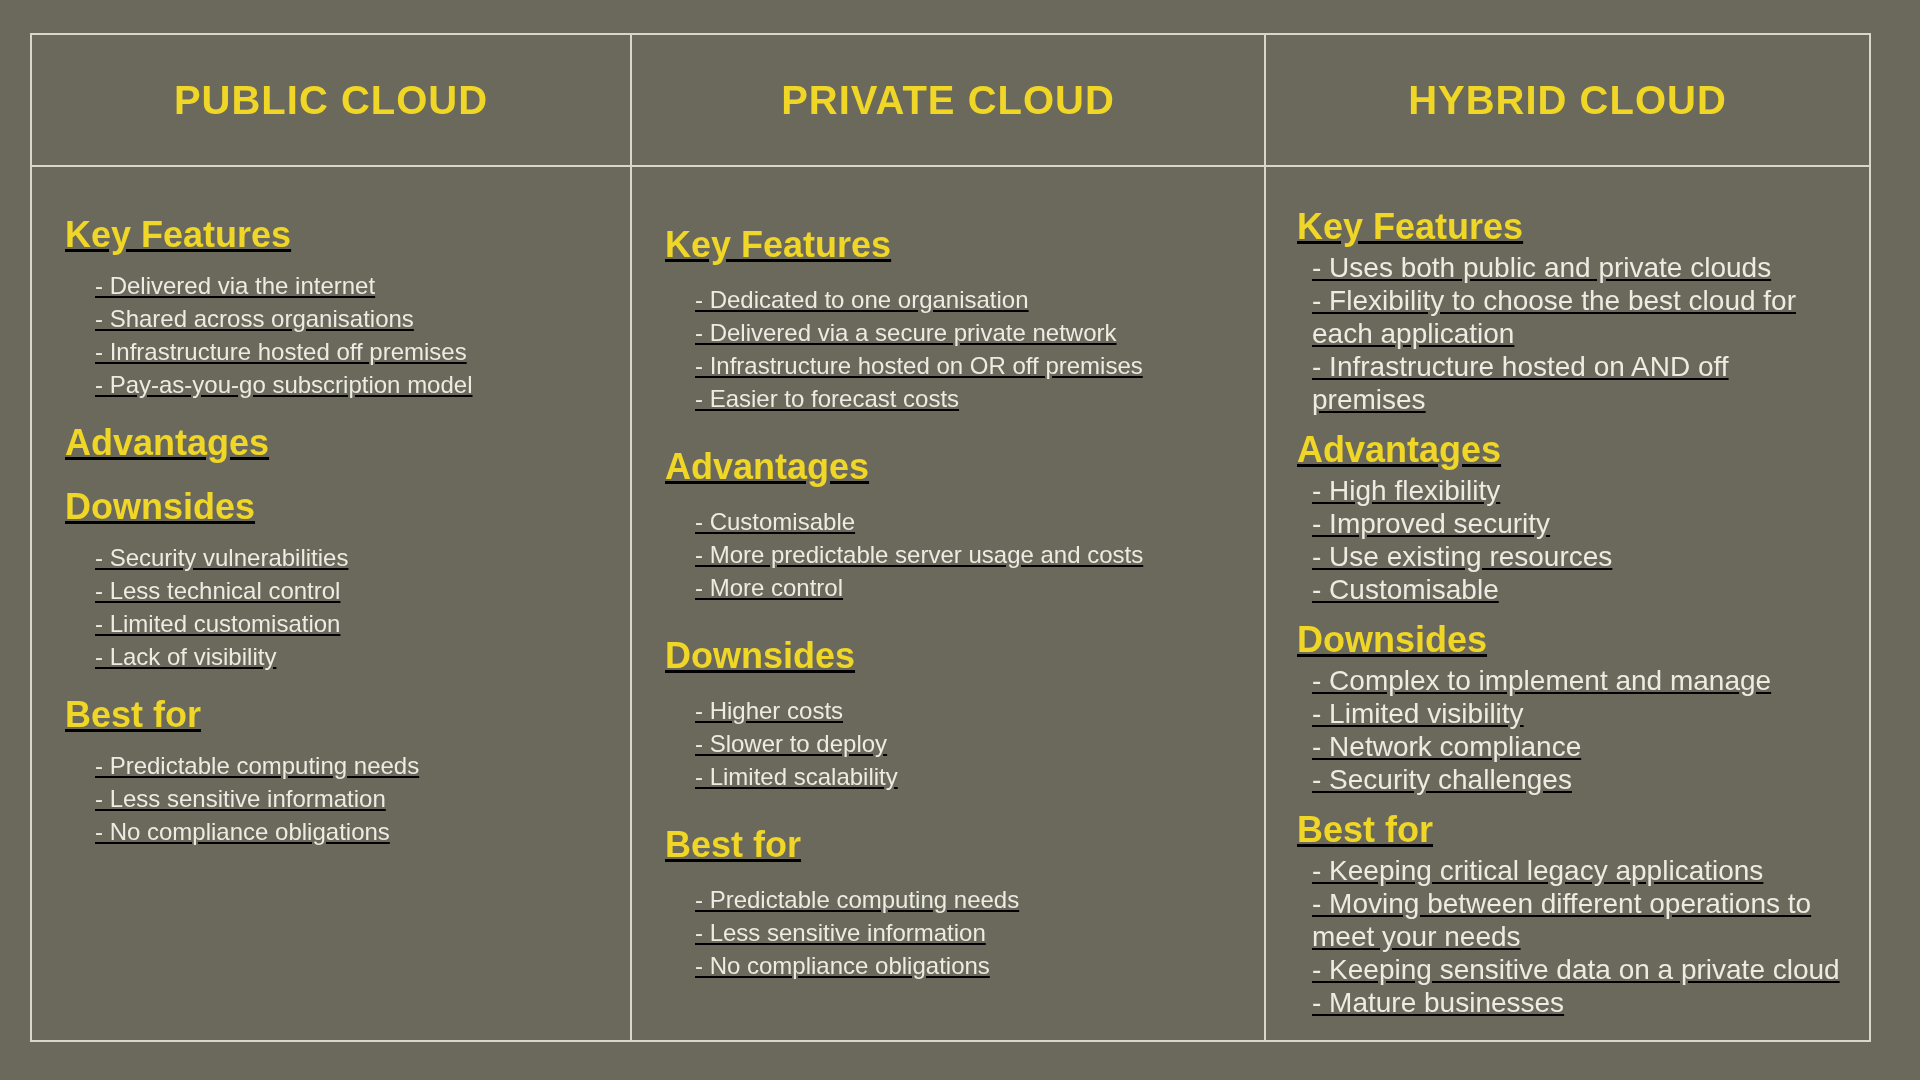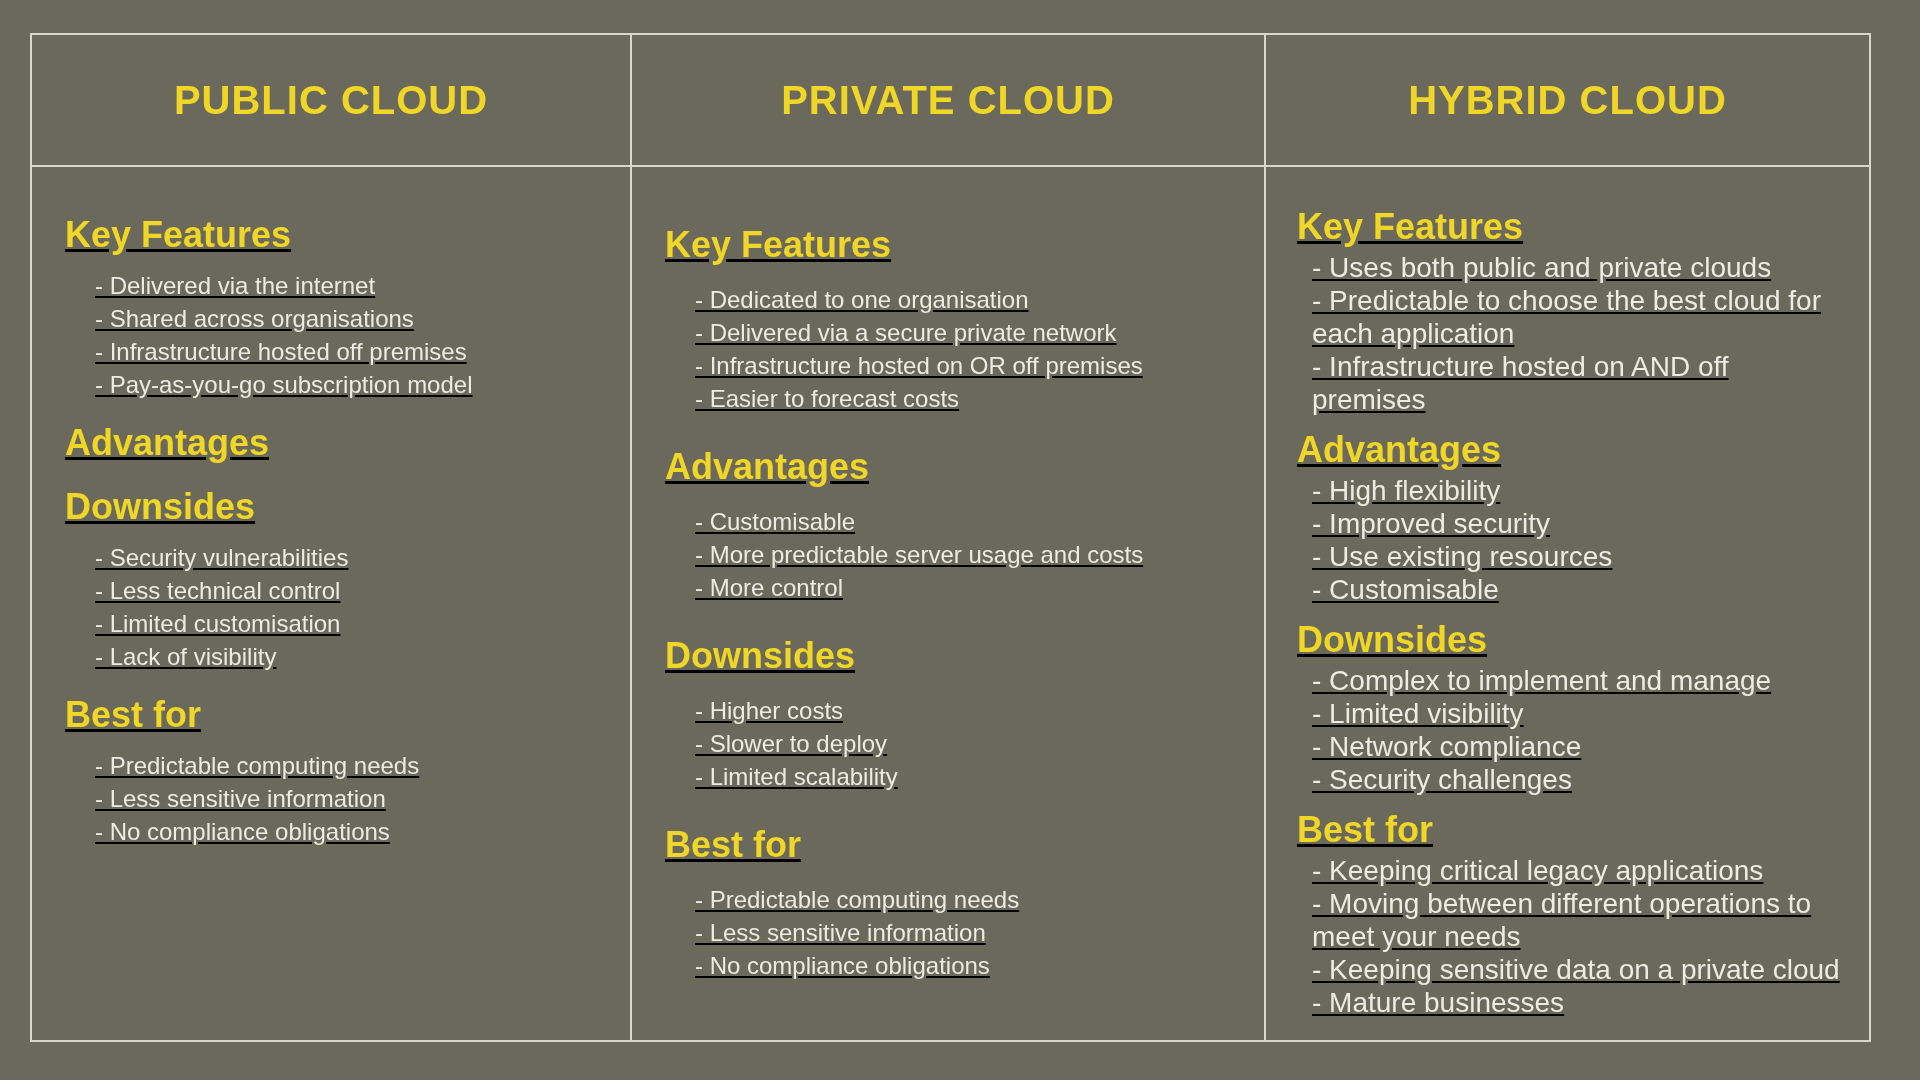--- a/index.html
+++ b/index.html
@@ -134,21 +134,21 @@
         <p class="li">- No compliance obligations</p>
       </div>
     </section>
   </div>
 
   <div class="bcell c2">
     <section>
       <h2 class="sec-h">Key Features</h2>
       <div class="items">
         <p class="li">- Uses both public and private clouds</p>
-        <p class="li">- Predictable to choose the best cloud for each application</p>
+        <p class="li">- Flexibility to choose the best cloud for each application</p>
         <p class="li">- Infrastructure hosted on AND off premises</p>
       </div>
     </section>
     <section>
       <h2 class="sec-h">Advantages</h2>
       <div class="items">
         <p class="li">- High flexibility</p>
         <p class="li">- Improved security</p>
         <p class="li">- Use existing resources</p>
         <p class="li">- Customisable</p>

